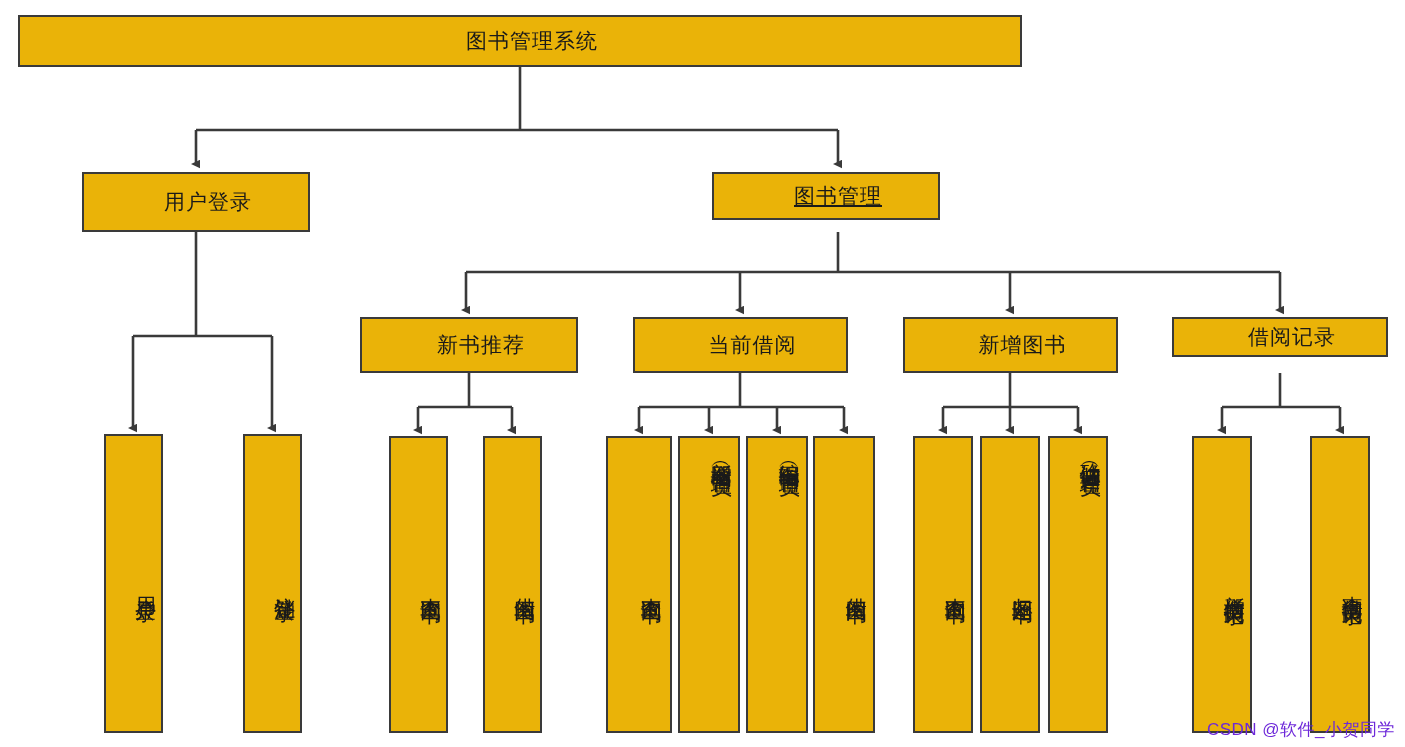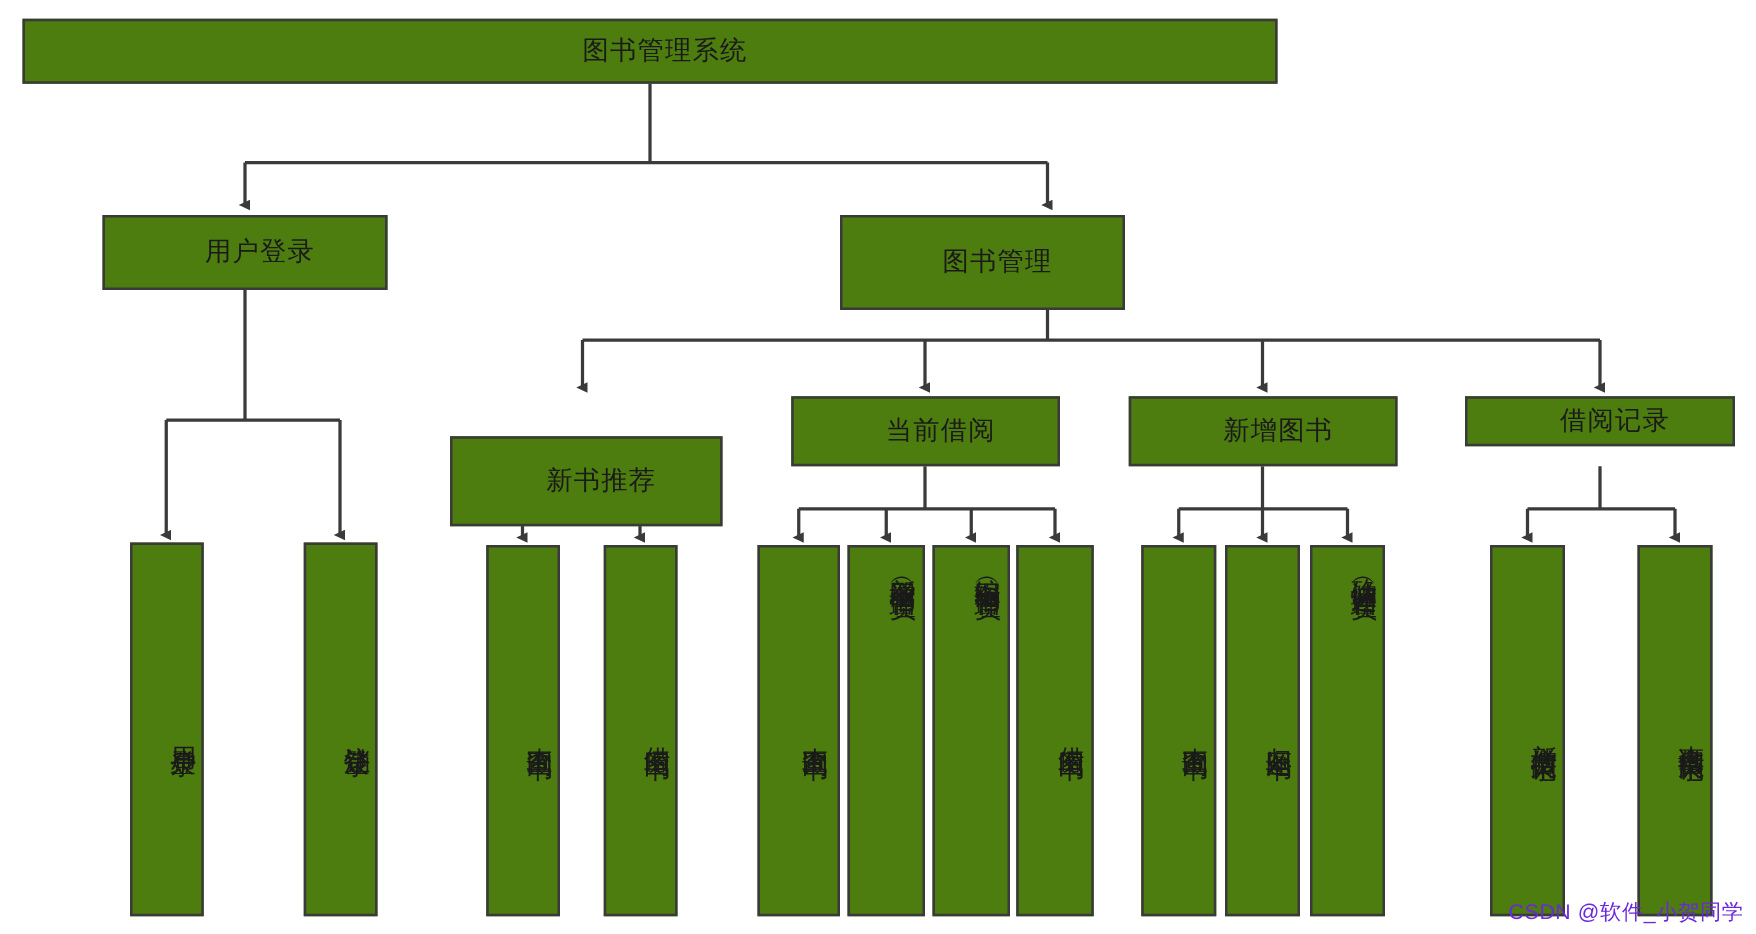--- a/index.html
+++ b/index.html
@@ -22,21 +22,21 @@
     position: absolute;
     left: 0;
     top: 0;
     width: 1405px;
     height: 747px;
     pointer-events: none;
   }
   .node {
     position: absolute;
     box-sizing: border-box;
-    background: #4d7c0f;
+    background: #eab308;
     border: 2px solid #3a3a3a;
     display: flex;
     align-items: center;
     justify-content: center;
     color: #1a1a1a;
     padding-left: 24px;
   }
   .node.horiz {
     font-size: 21px;
     line-height: 1.2;
@@ -134,25 +134,25 @@
     </g>
   </svg>
 
   <div class="node horiz" id="root-node">
     <span class="node-label">图书管理系统</span>
   </div>
 
   <div class="node horiz" style="left:82px; top:172px; width:228px; height:60px;">
     <span class="node-label">用户登录</span>
   </div>
-  <div class="node horiz" style="left:672px; top:172px; width:228px; height:76px;">
+  <div class="node horiz" style="left:712px; top:172px; width:228px; height:48px;text-decoration:underline;">
     <span class="node-label">图书管理</span>
   </div>
 
-  <div class="node horiz" style="left:360px; top:317px; width:218px; height:72px;margin-top:32px;">
+  <div class="node horiz" style="left:360px; top:317px; width:218px; height:56px;">
     <span class="node-label">新书推荐</span>
   </div>
   <div class="node horiz" style="left:633px; top:317px; width:215px; height:56px;">
     <span class="node-label">当前借阅</span>
   </div>
   <div class="node horiz" style="left:903px; top:317px; width:215px; height:56px;">
     <span class="node-label">新增图书</span>
   </div>
   <div class="node horiz" style="left:1172px; top:317px; width:216px; height:40px;">
     <span class="node-label">借阅记录</span>

